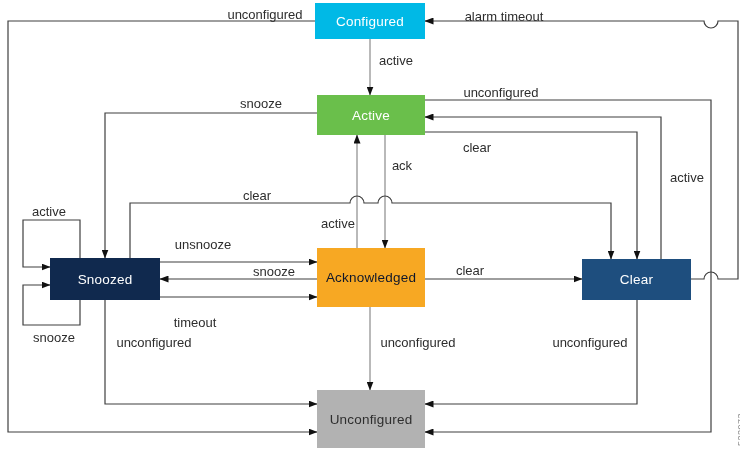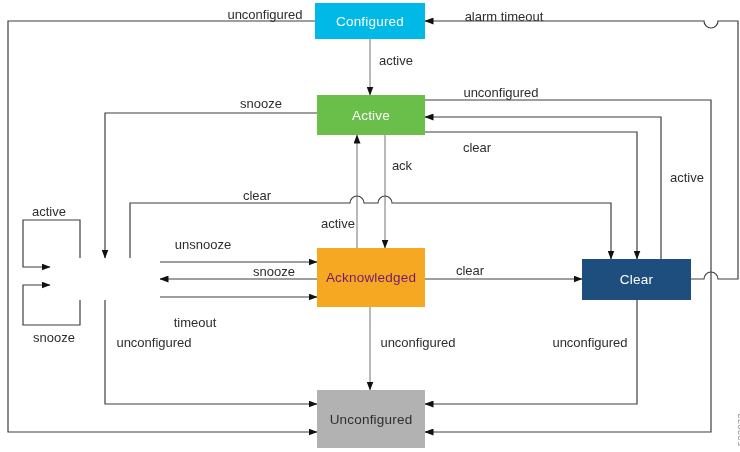--- a/index.html
+++ b/index.html
@@ -69,21 +69,24 @@
         <path d="M637,300 L637,404 L425,404" fill="none" stroke="#3f3f3f" stroke-width="1.2" marker-end="url(#arrow)"></path>
       </g>
   </svg>
   <div class="watermark">522073</div>
 <div class="state" style="left: 315px; top: 3px; width: 110px; height: 36px; background: rgb(0, 185, 230); color: rgb(255, 255, 255);">
       <span>Configured</span>
     </div>
     <div class="state" style="left: 317px; top: 95px; width: 108px; height: 40px; background: rgb(106, 191, 75); color: rgb(255, 255, 255);">
       <span>Active</span>
     </div>
-    <div class="state" style="left: 317px; top: 248px; width: 108px; height: 59px; background: rgb(247, 168, 35); color: #701a75;">
+    <div class="state" style="left: 50px; top: 258px; width: 110px; height: 42px; background: rgb(16, 41, 78); color: rgb(255, 255, 255);">
+      <span>Snoozed</span>
+    </div>
+    <div class="state" style="left: 317px; top: 248px; width: 108px; height: 59px; background: rgb(247, 168, 35); color: #0f172a;">
       <span>Acknowledged</span>
     </div>
     <div class="state" style="left: 582px; top: 259px; width: 109px; height: 41px; background: rgb(30, 78, 126); color: rgb(255, 255, 255);">
       <span>Clear</span>
     </div>
     <div class="state" style="left: 317px; top: 390px; width: 108px; height: 58px; background: rgb(178, 178, 178); color: rgb(46, 46, 46);">
       <span>Unconfigured</span>
     </div>
     <div class="edge-label" style="left: 265px; top: 14px;">unconfigured</div>
     <div class="edge-label" style="left: 504px; top: 16px;">alarm timeout</div>

